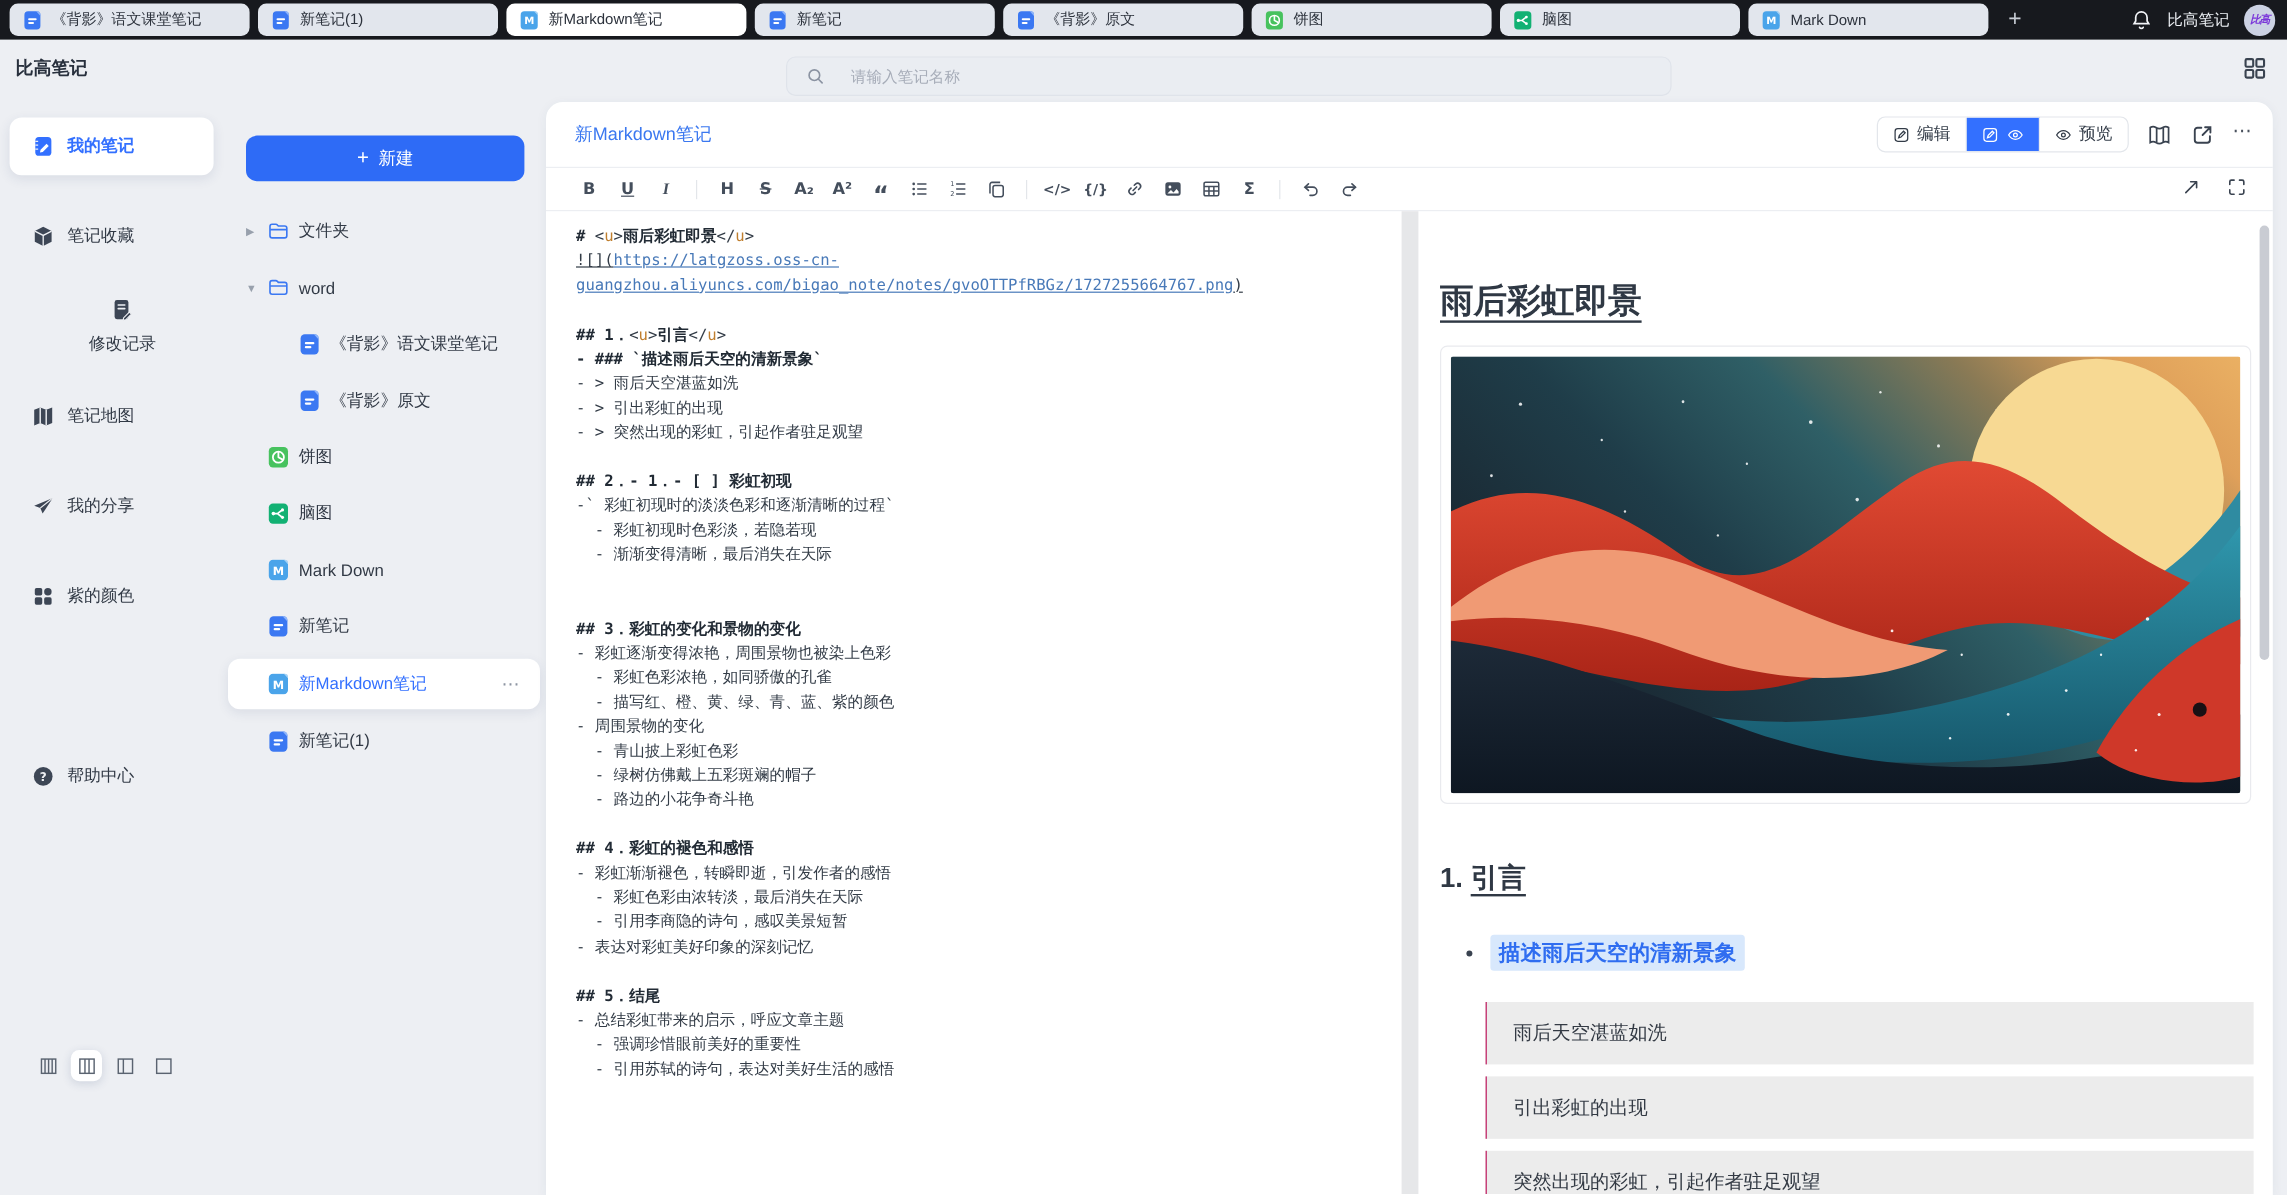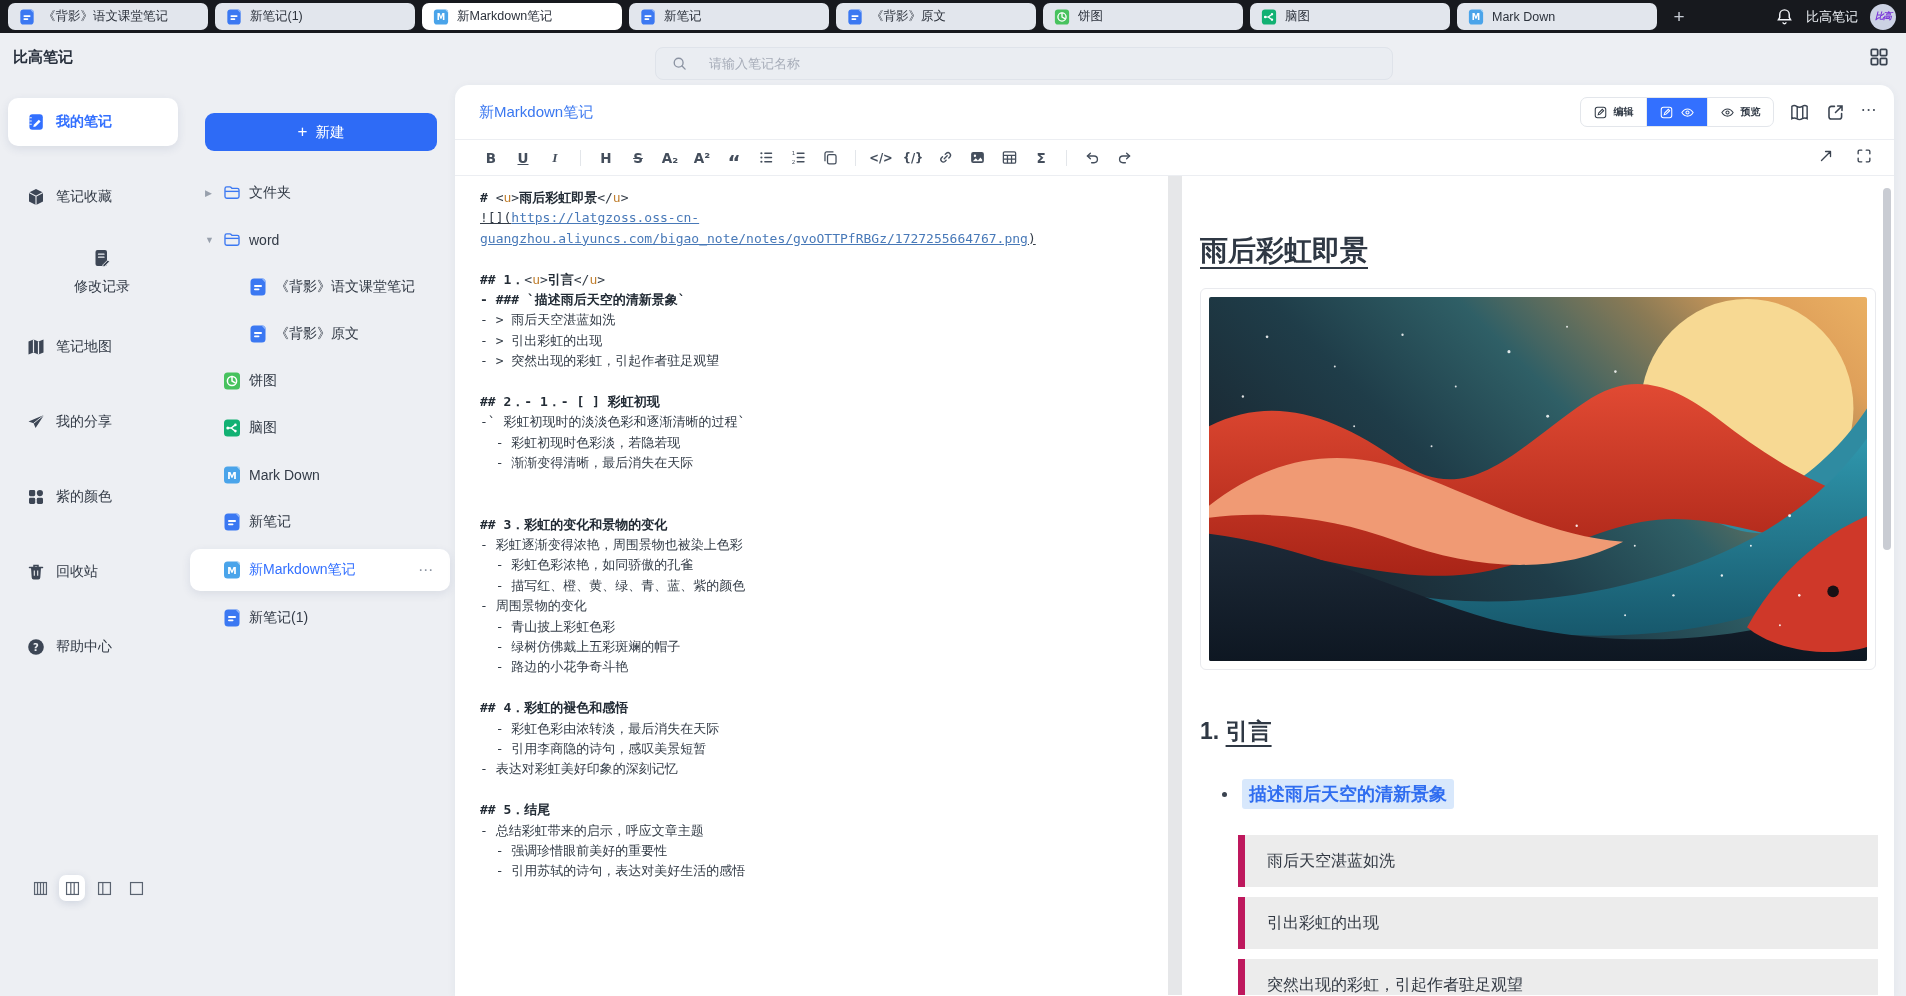--- a/index.html
+++ b/index.html
@@ -72,21 +72,21 @@
   .tree-row.selected .tlab { color:#3370ff; }
   .tree-row .dots { position:absolute; right:16px; color:#8d95a2; font-size:15px; letter-spacing:1px; }
 
   
   .card { position:absolute; left:455px; top:85px; width:1439px; height:911px; background:#ffffff;
     border-radius:14px 14px 0 0; box-shadow:0 2px 10px rgba(40,60,110,.06); }
   .card-header { position:relative; height:55px; border-bottom:1px solid #eceef2; display:flex; align-items:center; }
   .note-title { margin-left:24px; font-size:15px; color:#3b78f0; }
   .header-right { margin-left:auto; margin-right:16px; display:flex; align-items:center; gap:15px; }
   .segmented { display:flex; height:30px; border:1px solid #e3e6eb; border-radius:7px; overflow:hidden; background:#fff; }
-  .seg { display:flex; align-items:center; gap:6px; padding:0 12px; font-size:10px; color:#333c48; border-right:1px solid #e9ebef;font-weight:bold; }
+  .seg { display:flex; align-items:center; gap:6px; padding:0 12px; font-size:14px; color:#333c48; border-right:1px solid #e9ebef; }
   .seg:last-child { border-right:none; }
   .seg svg { width:15px; height:15px; }
   .seg.active { background:#3370ff; color:#fff; }
   .hicon { width:21px; height:21px; display:inline-flex; }
   .hicon svg { width:21px; height:21px; }
   .hdots { color:#4a525e; font-size:16px; letter-spacing:1.5px; padding-bottom:6px; }
 
   .md-toolbar { position:relative; height:36px; border-bottom:1px solid #eceef2; display:flex;
     align-items:center; padding-left:22px; gap:4px; }
   .tb-btn { width:28px; height:26px; display:flex; align-items:center; justify-content:center;
@@ -122,21 +122,21 @@
   .img-card { margin-top:18px; width:676px; background:#fff; border:1px solid #e9eaee;
     border-radius:6px; padding:8px; }
   .img-card svg { display:block; border-radius:2px; }
   .pv-h2 { margin-top:46px; font-size:23px; font-weight:700; color:#2f3844; }
   .pv-h2 .h2u { text-decoration:underline; text-underline-offset:6px; text-decoration-thickness:2px; }
   .pv-bullet { margin-top:32px; margin-left:22px; display:flex; align-items:center; gap:15px; }
   .pv-bullet .dot { width:5px; height:5px; border-radius:50%; background:#3a4350; }
   .code-high { font-size:18px; font-weight:600; color:#2f6df0; background:#d8e8fc;
     padding:3px 7px; border-radius:3px; }
   .pv-quote { margin-left:38px; width:640px; height:52px; background:#ececec;
-    border-left:7px solid #be185d; display:flex; align-items:center; padding-left:22px;
+    border-left:1px solid #be185d; display:flex; align-items:center; padding-left:22px;
     font-size:16px; color:#333a44; margin-top:10px; }
   .pv-quote:first-of-type { margin-top:26px; }
   .pv-thumb { position:absolute; right:3px; top:12px; width:8px; height:362px;
     background:#c9ccd3; border-radius:4px; }
 </style>
 </head>
 <body>
 
 <div class="app" data-name="app-window">
 
@@ -312,30 +312,20 @@
       <div class="side-item" data-name="sidebar-item-grid" style="top: 388px;">
         <span class="sicon" data-name="grid-icon">
           <svg viewBox="0 0 20 20">
             <rect x="3" y="3" width="6.2" height="6.2" rx="1.4" fill="currentColor"></rect>
             <rect x="10.8" y="3" width="6.2" height="6.2" rx="3.1" fill="currentColor"></rect>
             <rect x="3" y="10.8" width="6.2" height="6.2" rx="1.4" fill="currentColor"></rect>
             <rect x="10.8" y="10.8" width="6.2" height="6.2" rx="1.4" fill="currentColor"></rect>
           </svg>
         </span>
         <span class="slabel" data-name="sidebar-item-label">紫的颜色</span>
-      </div>
-      <div class="side-item" data-name="sidebar-item-trash" style="top: 463px;">
-        <span class="sicon" data-name="trash-icon">
-          <svg viewBox="0 0 20 20">
-            <path d="M3.5 5.5h13M8 5V3.4h4V5" stroke="currentColor" stroke-width="1.5" fill="none" stroke-linecap="round"></path>
-            <path d="M5 5.5h10l-.7 10a2 2 0 0 1-2 1.9H7.7a2 2 0 0 1-2-1.9L5 5.5z" fill="currentColor"></path>
-            <path d="M8.3 8.5v5.2M11.7 8.5v5.2" stroke="#edeff3" stroke-width="1.1"></path>
-          </svg>
-        </span>
-        <span class="slabel" data-name="sidebar-item-label">回收站</span>
       </div>
       <div class="side-item" data-name="sidebar-item-help" style="top: 538px;">
         <span class="sicon" data-name="help-icon">
           <svg viewBox="0 0 20 20">
             <circle cx="10" cy="10" r="7.8" fill="currentColor"></circle>
             <text x="10" y="13.8" text-anchor="middle" font-size="10" fill="#edeff3" font-weight="bold" font-family="DejaVu Sans, sans-serif">?</text>
           </svg>
         </span>
         <span class="slabel" data-name="sidebar-item-label">帮助中心</span>
       </div>
@@ -655,20 +645,21 @@
           <div class="ed-line" data-name="editor-line"><span class="s-h">## 3．彩虹的变化和景物的变化</span></div>
           <div class="ed-line" data-name="editor-line"><span class="s-p">- 彩虹逐渐变得浓艳，周围景物也被染上色彩</span></div>
           <div class="ed-line" data-name="editor-line"><span class="s-p">  - 彩虹色彩浓艳，如同骄傲的孔雀</span></div>
           <div class="ed-line" data-name="editor-line"><span class="s-p">  - 描写红、橙、黄、绿、青、蓝、紫的颜色</span></div>
           <div class="ed-line" data-name="editor-line"><span class="s-p">- 周围景物的变化</span></div>
           <div class="ed-line" data-name="editor-line"><span class="s-p">  - 青山披上彩虹色彩</span></div>
           <div class="ed-line" data-name="editor-line"><span class="s-p">  - 绿树仿佛戴上五彩斑斓的帽子</span></div>
           <div class="ed-line" data-name="editor-line"><span class="s-p">  - 路边的小花争奇斗艳</span></div>
           <div class="ed-line" data-name="editor-line">&nbsp;</div>
           <div class="ed-line" data-name="editor-line"><span class="s-h">## 4．彩虹的褪色和感悟</span></div>
+          <div class="ed-line" data-name="editor-line"><span class="s-p">- 彩虹渐渐褪色，转瞬即逝，引发作者的感悟</span></div>
           <div class="ed-line" data-name="editor-line"><span class="s-p">  - 彩虹色彩由浓转淡，最后消失在天际</span></div>
           <div class="ed-line" data-name="editor-line"><span class="s-p">  - 引用李商隐的诗句，感叹美景短暂</span></div>
           <div class="ed-line" data-name="editor-line"><span class="s-p">- 表达对彩虹美好印象的深刻记忆</span></div>
           <div class="ed-line" data-name="editor-line">&nbsp;</div>
           <div class="ed-line" data-name="editor-line"><span class="s-h">## 5．结尾</span></div>
           <div class="ed-line" data-name="editor-line"><span class="s-p">- 总结彩虹带来的启示，呼应文章主题</span></div>
           <div class="ed-line" data-name="editor-line"><span class="s-p">  - 强调珍惜眼前美好的重要性</span></div>
           <div class="ed-line" data-name="editor-line"><span class="s-p">  - 引用苏轼的诗句，表达对美好生活的感悟</span></div>
         </div>
       <div class="center-scroll" data-name="editor-scrollbar"></div>

